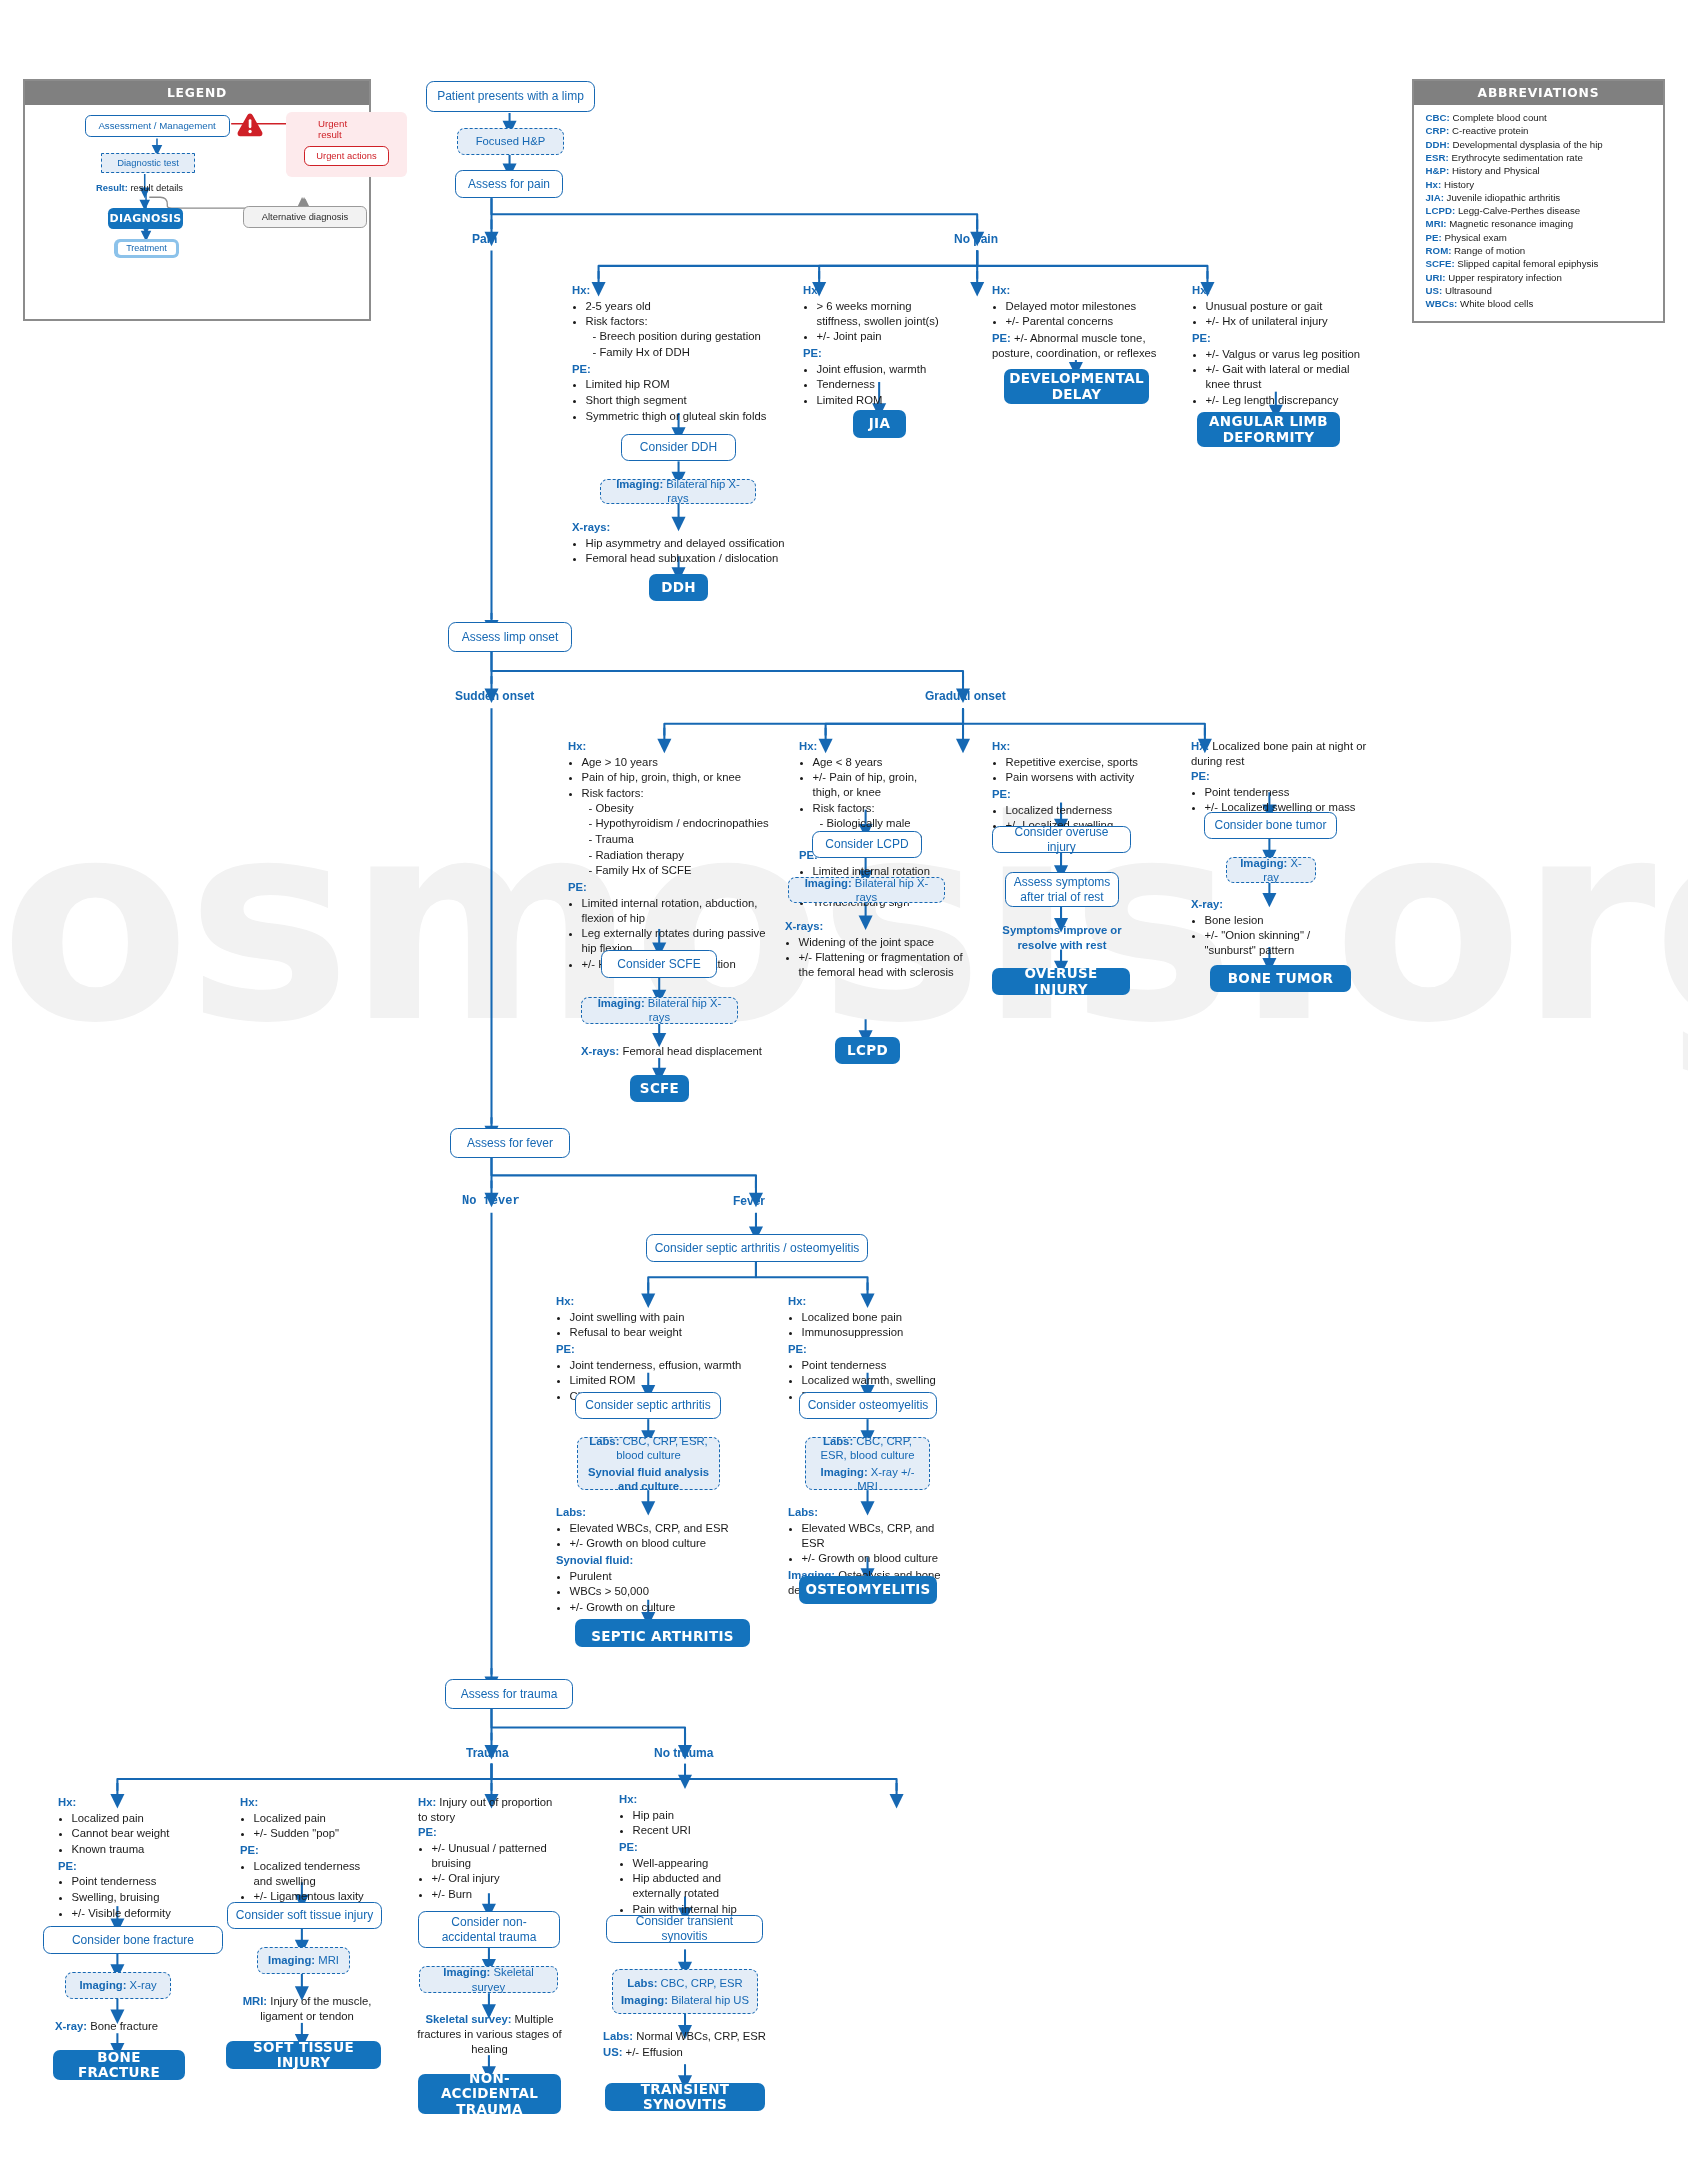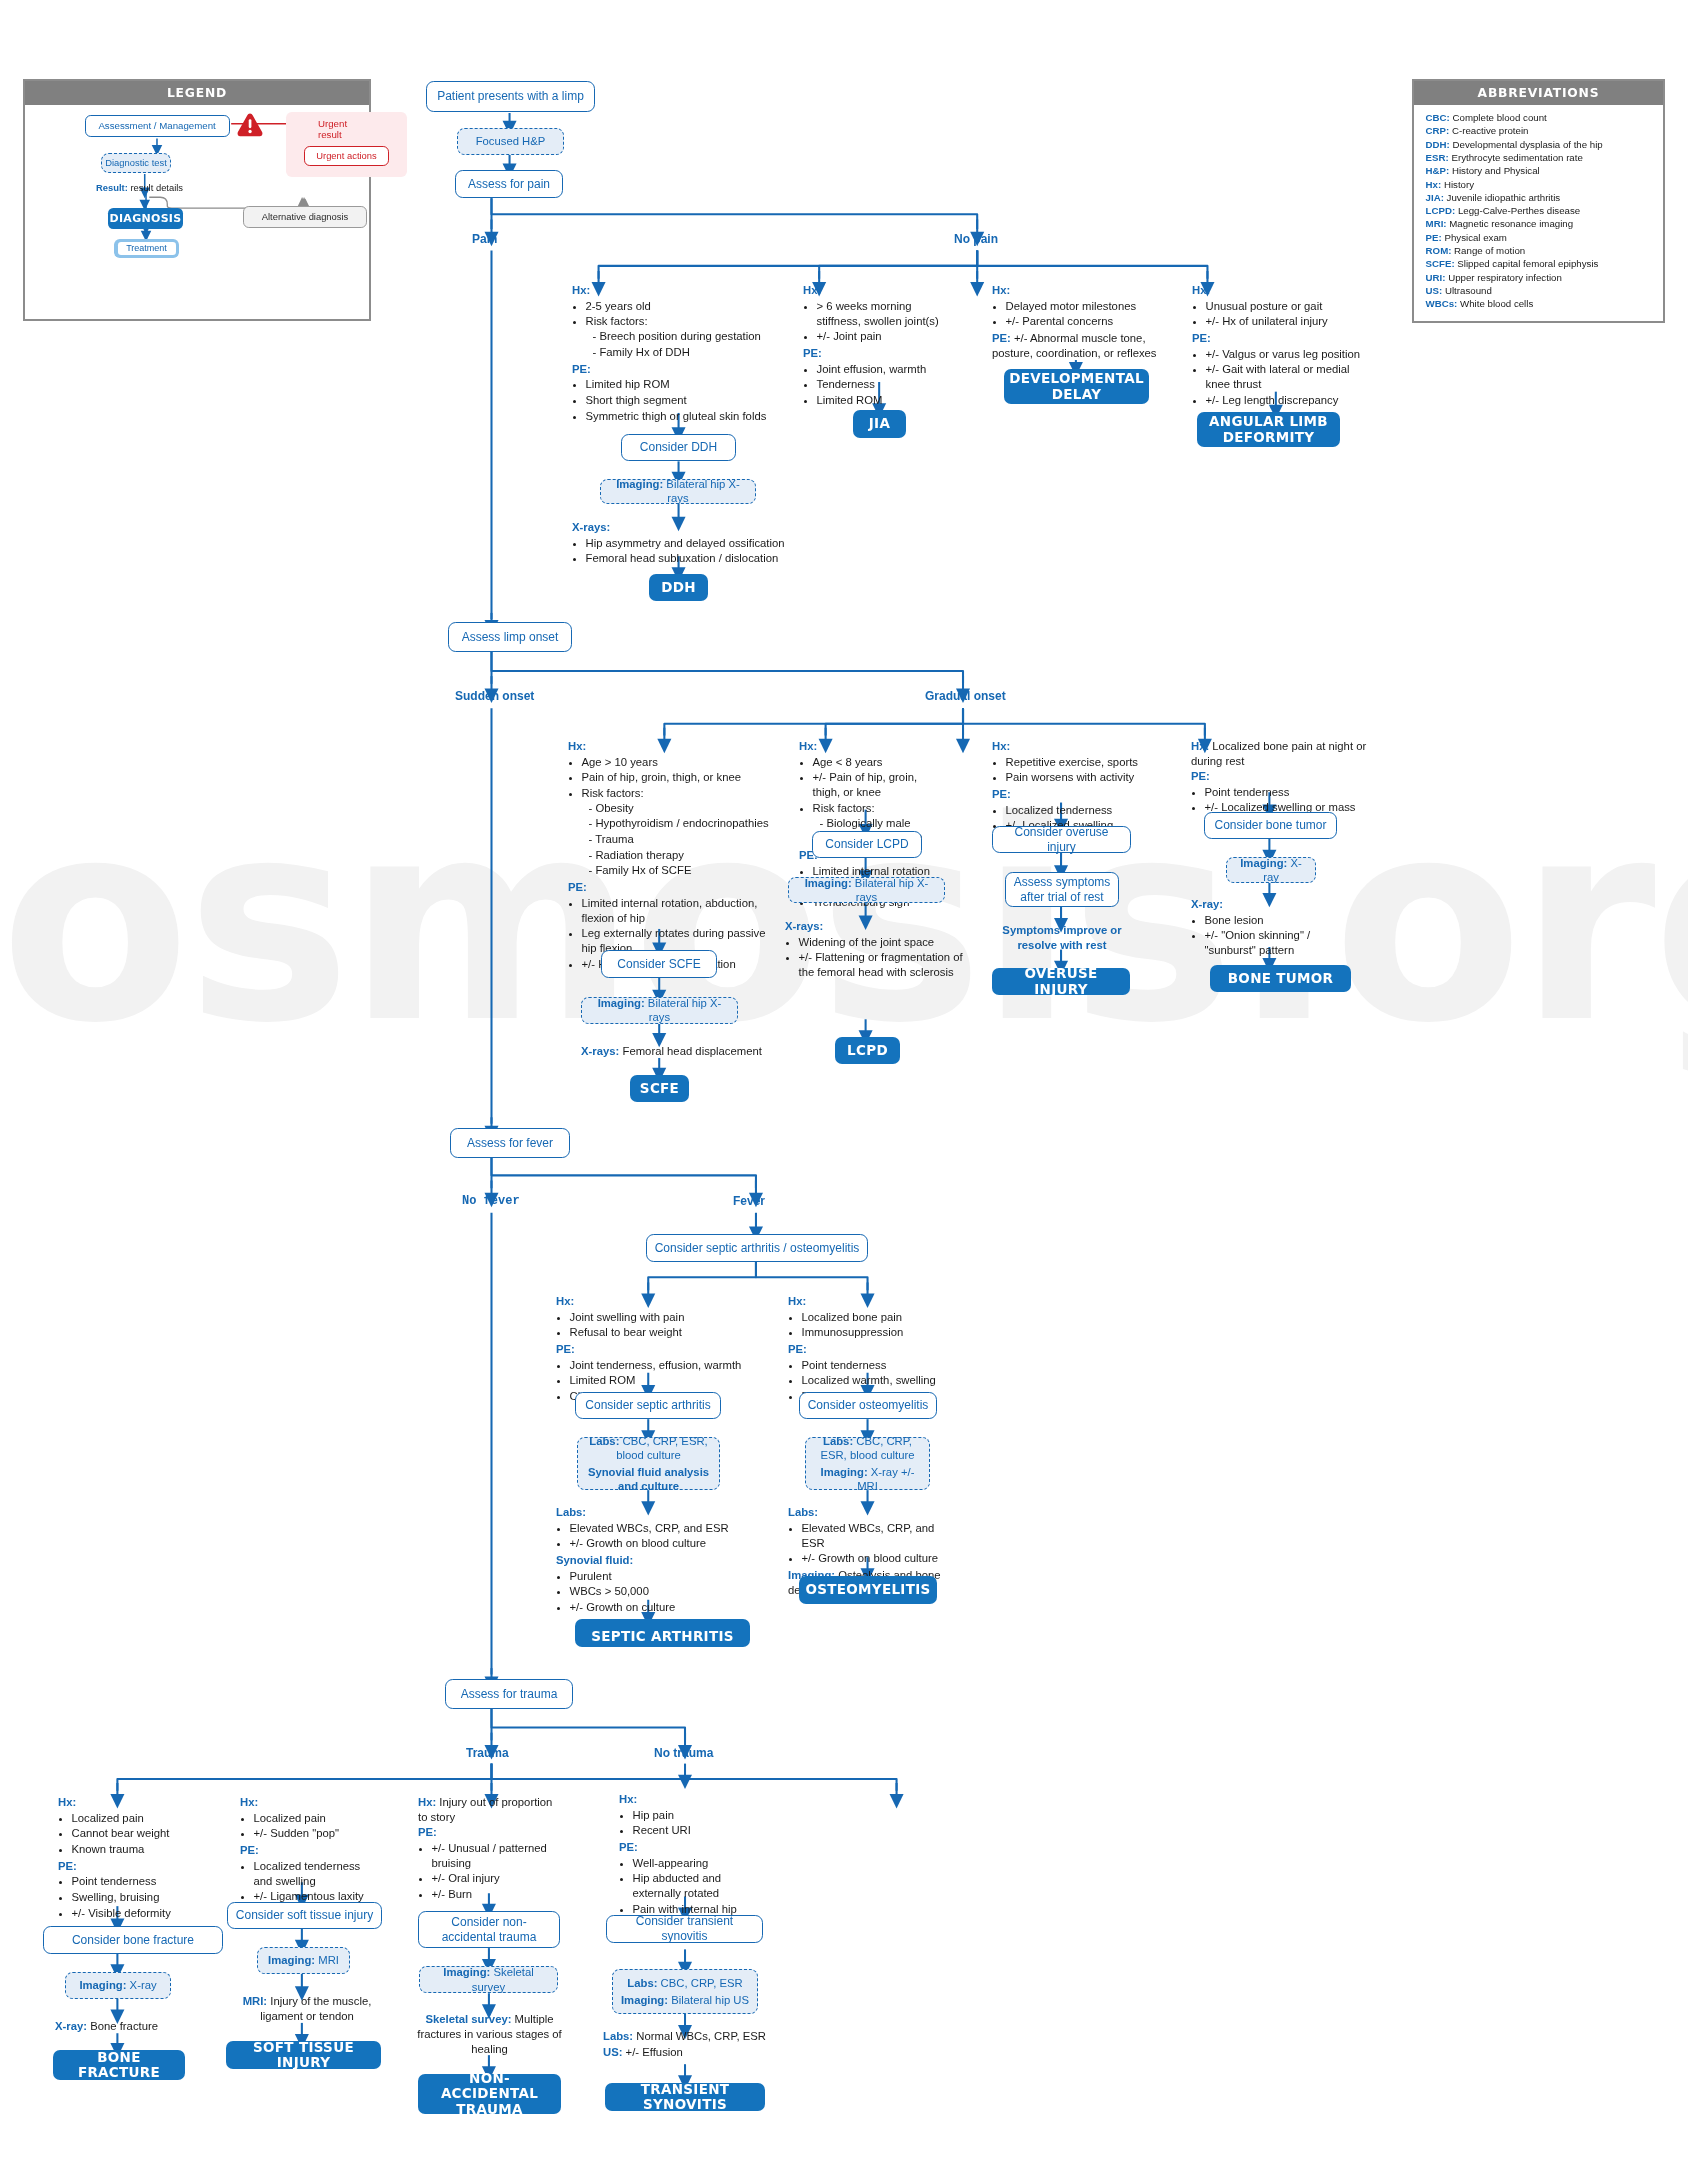--- a/index.html
+++ b/index.html
@@ -147,22 +147,22 @@
     padding:4.5px 0 5.2px 0;
   }
   .panel .pbody{position:relative;padding:0;margin-left:48px;}
 
   .lg-assess{
     position:absolute;left:11.6px;top:10.3px;width:145px;height:22px;
     border:1.6px solid var(--blue);border-radius:5.8px;background:#fff;
     color:var(--blue-text);display:flex;align-items:center;justify-content:center;font-size:9.7px;
   }
   .lg-test{
-    position:absolute;left:28px;top:48px;width:70px;height:20px;
-    border:1.6px dashed var(--blue);border-radius:8px;background:var(--dash-fill);
+    position:absolute;left:28px;top:48px;width:94px;height:20px;
+    border:1.6px dashed var(--blue);border-radius:1px;background:var(--dash-fill);
     color:var(--blue-text);display:flex;align-items:center;justify-content:center;font-size:9.4px;
   }
   .lg-result{position:absolute;left:23px;top:77px;font-size:9.4px;color:var(--tx);}
   .lg-result .k{color:var(--blue-text);font-weight:bold;}
   .lg-dx{
     position:absolute;left:35px;top:103px;width:75px;height:21px;
     background:var(--dx-blue);border-radius:5.2px;color:#fff;
     display:flex;align-items:center;justify-content:center;
     font-family:"DejaVu Sans",sans-serif;font-weight:bold;font-size:11px;letter-spacing:0.3px;
   }

